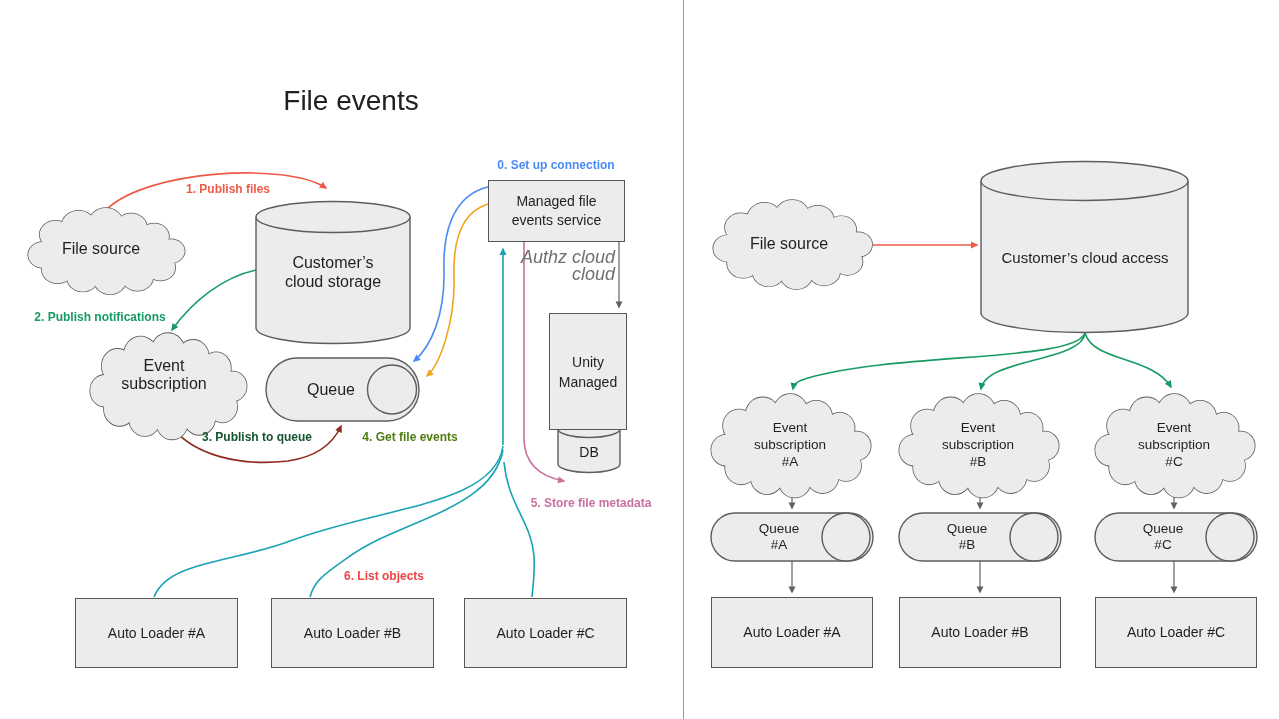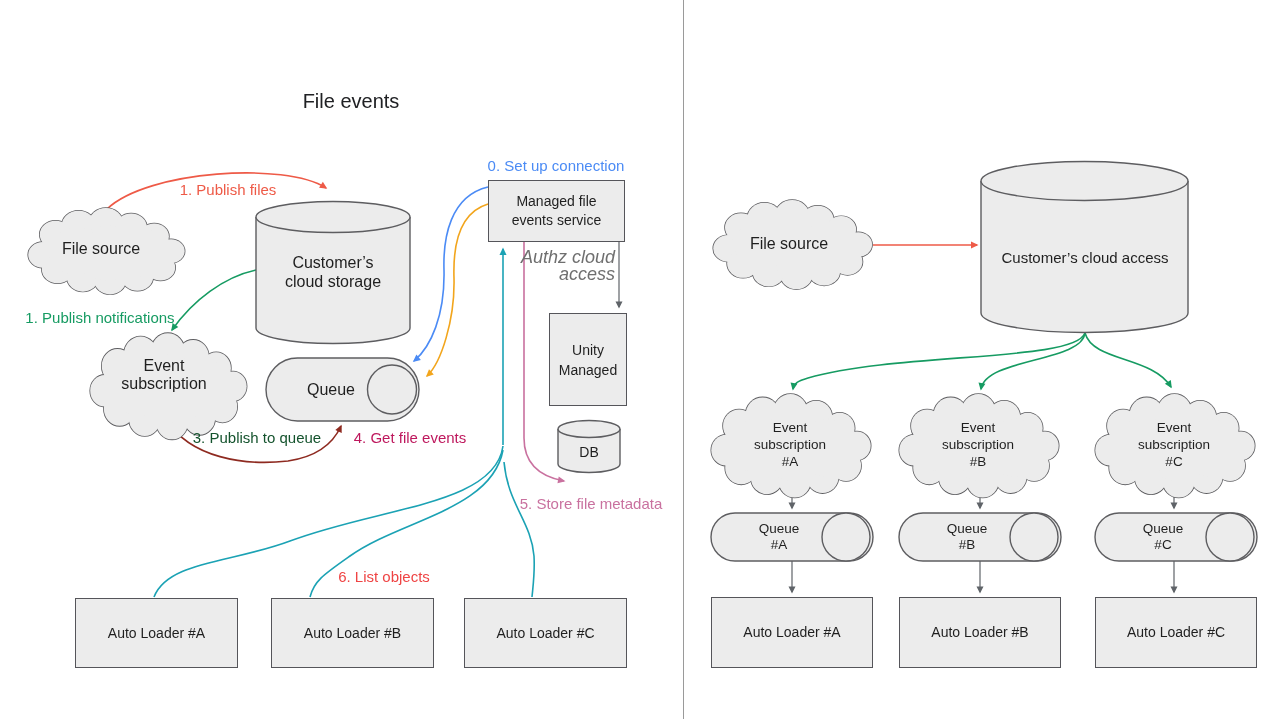--- a/index.html
+++ b/index.html
@@ -8,22 +8,22 @@
   svg.layer{position:absolute;left:0;top:0}
   
   .cs circle{fill:#ececec;stroke:#5d5d60;stroke-width:1.5}
   .cf circle{fill:#ececec;stroke:none}
   .shape{fill:#ececec;stroke:#5d5d60;stroke-width:1.4}
   .arrow{fill:none;stroke-width:1.6}
   .arrow-thin{fill:none;stroke-width:1.2}
   .divider{stroke:#9a9a9a;stroke-width:1}
   
   .t{position:absolute;transform:translate(-50%,-50%);white-space:nowrap;text-align:center;z-index:3}
-  .title{font-size:20px;color:#202124}
-  .step{font-size:15px;font-weight:400}
+  .title{font-size:28px;color:#202124}
+  .step{font-size:12px;font-weight:700}
   .node-label{font-size:16px;line-height:19px}
   .node-label-sm{font-size:14px;line-height:17px}
   .node-label-lg{font-size:15px}
   .cloud3{font-size:13.5px;line-height:17px}
   .queue2{font-size:13.5px;line-height:16px}
   .authz{position:absolute;right:664px;top:249px;transform:none;text-align:right;
          font-style:italic;font-size:18px;line-height:17px;color:#6f6f6f;z-index:3}
   .authz span{display:block}
   .box{position:absolute;box-sizing:border-box;background:#ececec;border:1.4px solid #55555a;
        display:flex;flex-direction:column;align-items:center;justify-content:center;
@@ -155,21 +155,21 @@
     <g>
       <rect class="shape" x="1095" y="513" width="162" height="48" rx="24"></rect>
       <circle class="shape" cx="1230" cy="537" r="24"></circle>
     </g>
   </svg>
 
   <div class="box" style="left:488px;top:180px;width:137px;height:62px">
     <span>Managed file</span>
     <span>events service</span>
   </div>
-  <div class="box" style="left:549px;top:313px;width:78px;height:93px;line-height:20px">
+  <div class="box" style="left:549px;top:313px;width:78px;height:117px;line-height:20px">
     <span>Unity</span>
     <span>Managed</span>
   </div>
   <div class="box" style="left:75px;top:598px;width:163px;height:70px">
     <span>Auto Loader #A</span>
   </div>
   <div class="box" style="left:271px;top:598px;width:163px;height:70px">
     <span>Auto Loader #B</span>
   </div>
   <div class="box" style="left:464px;top:598px;width:163px;height:70px">
@@ -183,28 +183,28 @@
     <span>Auto Loader #B</span>
   </div>
   <div class="box" style="left:1095px;top:597px;width:162px;height:71px">
     <span>Auto Loader #C</span>
   </div>
 
   <div class="t title" style="left:351px;top:101px">File events</div>
 
   <div class="t step" style="left: 556px; top: 165px; color: rgb(75, 139, 245);">0. Set up connection</div>
   <div class="t step" style="left: 228px; top: 189px; color: rgb(238, 90, 71);">1. Publish files</div>
-  <div class="t step" style="left: 100px; top: 317px; color: rgb(22, 155, 98);">1. Publish notifications</div>
+  <div class="t step" style="left: 100px; top: 317px; color: rgb(22, 155, 98);">2. Publish notifications</div>
   <div class="t step" style="left: 257px; top: 437px; color: #14532d;">3. Publish to queue</div>
-  <div class="t step" style="left: 410px; top: 437px; color: #be185d;">4. Get file events</div>
+  <div class="t step" style="left: 410px; top: 437px; color: #4d7c0f;">4. Get file events</div>
   <div class="t step" style="left: 591px; top: 503px; color: rgb(201, 113, 159);">5. Store file metadata</div>
   <div class="t step" style="left: 384px; top: 576px; color: #ef4444;">6. List objects</div>
   <div class="authz">
     <span>Authz cloud</span>
-    <span>access</span>
+    <span>cloud</span>
   </div>
 
   <div class="t node-label" style="left:101px;top:248px">File source</div>
   <div class="t node-label" style="left:333px;top:272px">
     <span>Customer’s</span>
     <span>cloud storage</span>
   </div>
   <div class="t node-label" style="left:164px;top:375px;line-height:18px">
     <span>Event</span>
     <span>subscription</span>

